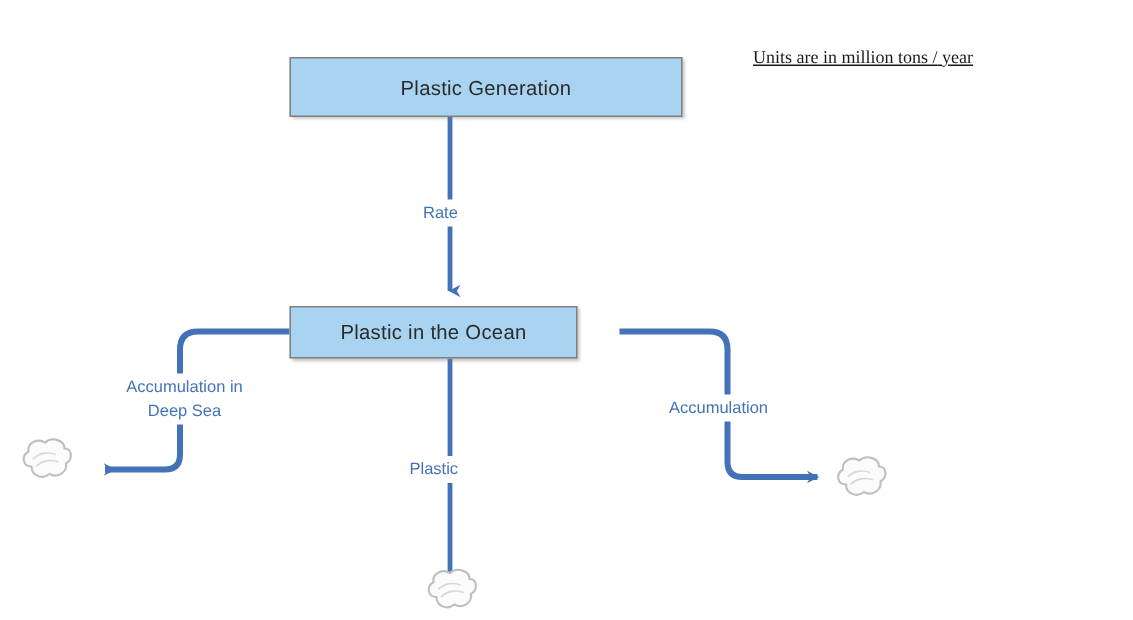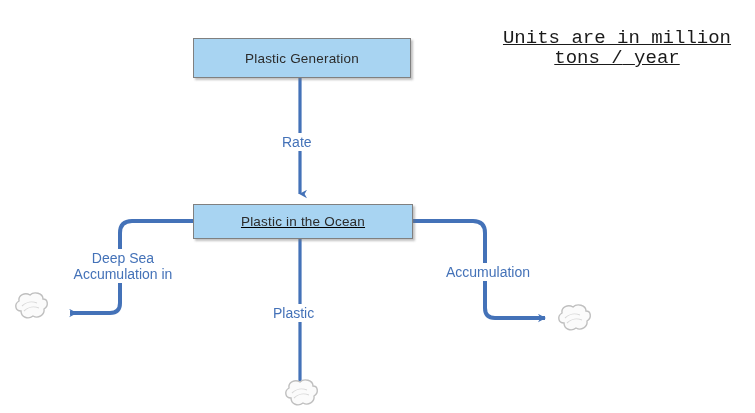--- a/index.html
+++ b/index.html
@@ -38,34 +38,33 @@
   .node-label {
     color: #2b2b2b;
     font-size: 13.5px;
     font-family: "Liberation Sans", sans-serif;
     letter-spacing: 0.2px;
     white-space: nowrap;
   }
   .flow-label {
     position: absolute;
     color: #4472B8;
-    font-size: 14px;
+    font-size: 11px;
     font-family: "Liberation Sans", sans-serif;
     text-align: center;
     line-height: 16px;
     background: #ffffff;
     padding: 1px 4px;
     white-space: nowrap;
   }
   .note {
     position: absolute;
     color: #1a1a1a;
-    font-size: 19px;
-    font-family: Liberation Mono, monospace;
-    text-align: center;
+    font-size: 12px;
+    font-family: Liberation Serif, serif;
     line-height: 20px;
     text-decoration: underline;
     width: 230px;
   }
 </style>
 </head>
 <body>
 
 <div id="canvas">
 
@@ -113,33 +112,33 @@
     </g>
 
     <g transform="translate(556,304)">
       <path d="M8,19 C2,19 1,12 6,9 C5,3 12,0 17,3 C21,-1 30,1 30,7 C35,7 36,14 31,17
                C32,23 25,27 20,24 C15,28 8,25 8,19 Z" fill="#FBFBFB" stroke="#BFBFBF" stroke-width="1.4"></path>
       <path d="M9,14 C13,10 19,9 24,11" fill="none" stroke="#D8D8D8" stroke-width="1.1"></path>
       <path d="M11,19 C15,15 21,14 26,16" fill="none" stroke="#D8D8D8" stroke-width="1.1"></path>
     </g>
   </svg>
 
-  <div class="node-box" style="left:193px; top:38px; width:218px; height:40px;">
+  <div class="node-box" style="left:193px; top:38px; width:262px; height:40px;">
     <span class="node-label">Plastic Generation</span>
   </div>
 
-  <div class="node-box" style="left:193px; top:204px; width:220px; height:35px;text-decoration:underline;">
+  <div class="node-box" style="left:193px; top:204px; width:192px; height:35px;">
     <span class="node-label">Plastic in the Ocean</span>
   </div>
 
   <div class="flow-label" style="left:278px; top:133px;">Rate</div>
 
   <div class="flow-label" style="left:62px; top:249px; width:118px; padding:1px 2px;">
+    <div>Accumulation in</div>
     <div>Deep Sea</div>
-    <div>Accumulation in</div>
   </div>
 
   <div class="flow-label" style="left:269px; top:304px;">Plastic</div>
 
   <div class="flow-label" style="left:442px; top:263px;">Accumulation</div>
 
   <div class="note" style="left:502px; top:28px;">
     <span>Units are in million tons /</span>
     <span>year</span>
   </div>

